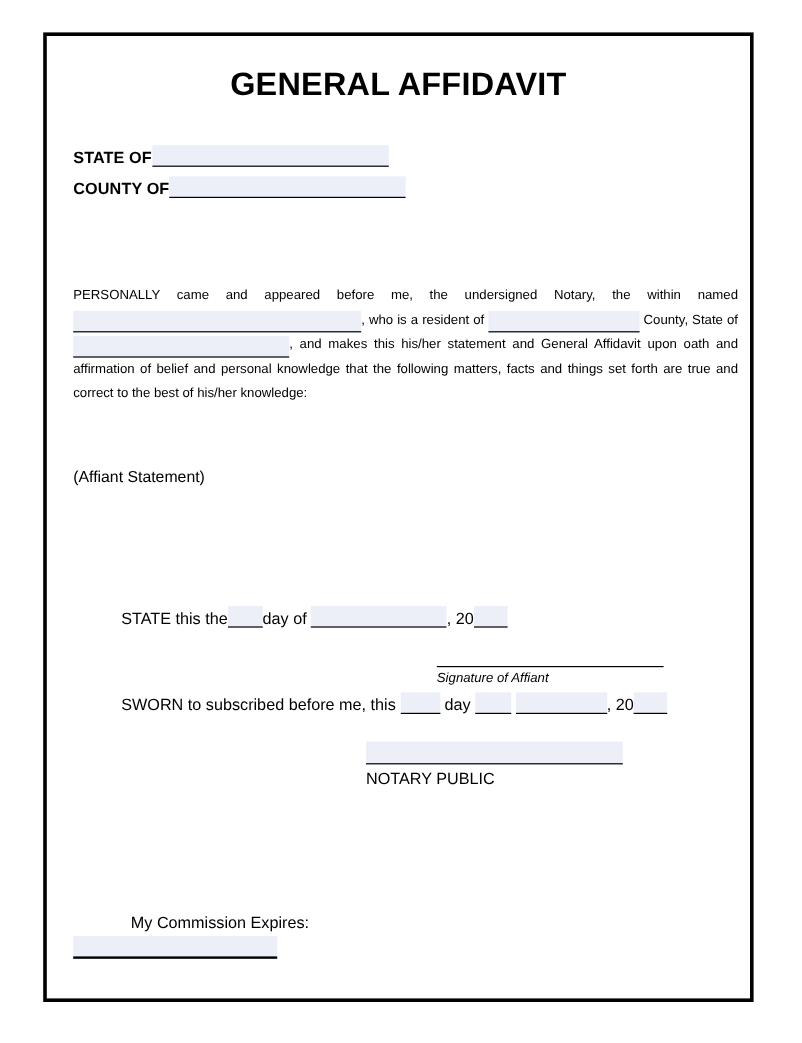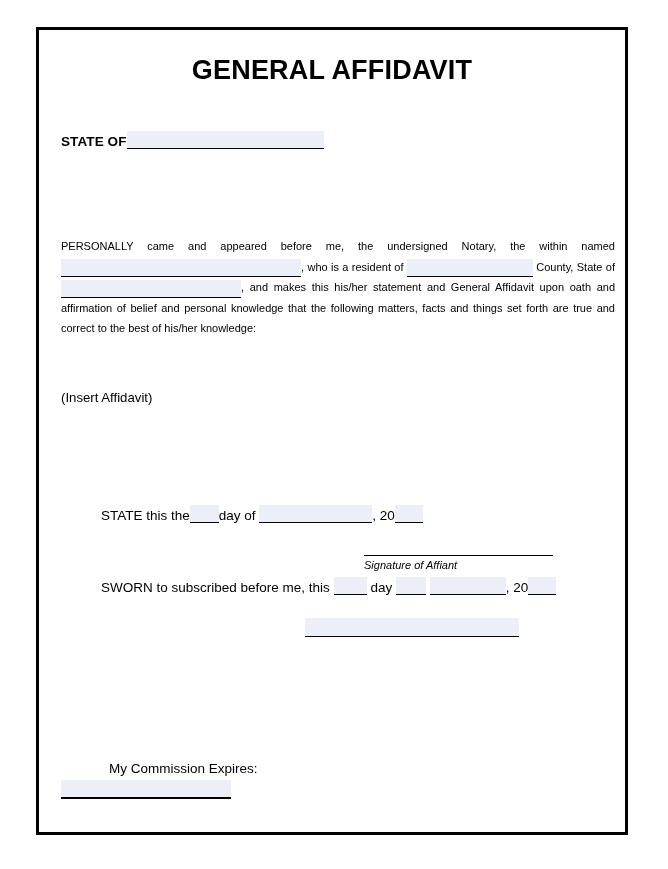--- a/index.html
+++ b/index.html
@@ -65,21 +65,21 @@
 
   
   .state-row, .county-row {
     position: absolute;
     left: 22px;
     font-size: 13.5px;
     font-weight: bold;
     white-space: nowrap;
     letter-spacing: 0.1px;
   }
-  .state-row { top: 101px; }
+  .state-row { top: 91px; }
   .county-row { top: 117px; }
 
   .state-row .blank { width: 197px; margin-left: 0px; }
   .county-row .blank { width: 197px; margin-left: 0px; }
 
   
   .body-para {
     position: absolute;
     left: 22px;
     top: 206px;
@@ -189,39 +189,43 @@
 <div class="page">
   <div class="doc-frame">
     <div class="doc-inner">
 
       <div class="title">GENERAL AFFIDAVIT</div>
 
       <div class="state-row">
         <span>STATE OF</span><span class="blank"></span>
       </div>
 
+      <div class="county-row">
+        <span>COUNTY OF</span><span class="blank"></span>
+      </div>
 
       <div class="body-para"><span>PERSONALLY came and appeared before me, the undersigned Notary, the within named</span><span class="blank named"></span><span>, who is a resident of </span><span class="blank resident"></span> <span>County, State of </span><span class="blank statecounty"></span><span>, and makes this his/her statement and General Affidavit upon oath and affirmation of belief and personal knowledge that the following matters, facts and things set forth are true and correct to the best of his/her knowledge:</span>
       </div>
 
-      <div class="insert-statement">(Insert Affidavit)</div>
+      <div class="insert-statement">(Affiant Statement)</div>
 
       <div class="dated-row"><span>STATE this the</span><span class="blank d1"></span><span>day of</span> <span class="blank d2"></span><span>, 20</span><span class="blank d3"></span>
       </div>
 
       <div class="sig-affiant">
         <div class="sig-line"></div>
         <div class="sig-label">Signature of Affiant</div>
       </div>
 
       <div class="sworn-row"><span>SWORN to subscribed before me, this</span> <span class="blank s1"></span> <span>day</span> <span class="blank s2"></span> <span class="blank s3"></span><span>, 20</span><span class="blank s4"></span>
       </div>
 
       <div class="notary-block">
         <div class="notary-field"></div>
+        <div class="notary-label">NOTARY PUBLIC</div>
       </div>
 
       <div class="commission">
         <div class="comm-label">My Commission Expires:</div>
         <div class="comm-field"></div>
       </div>
 
     </div>
   </div>
 </div>

